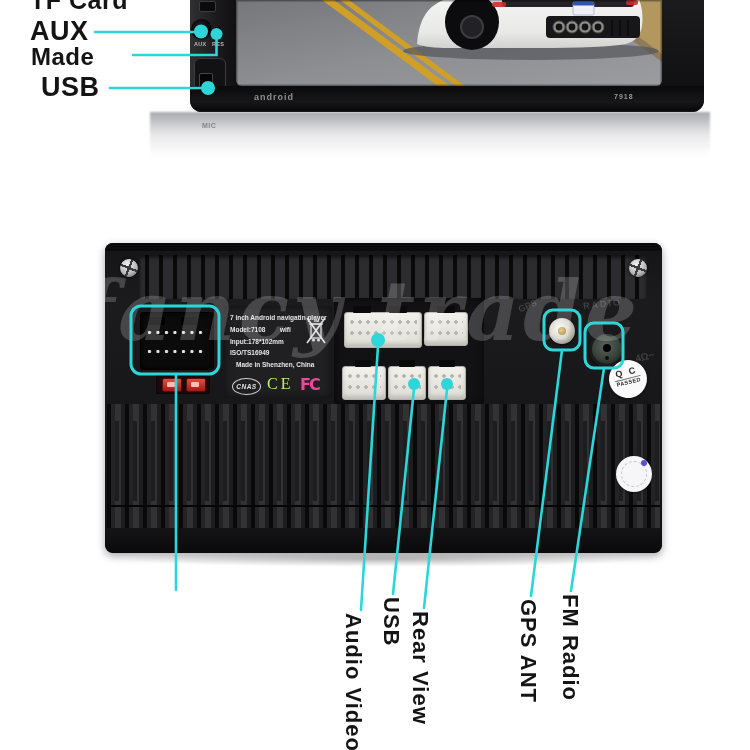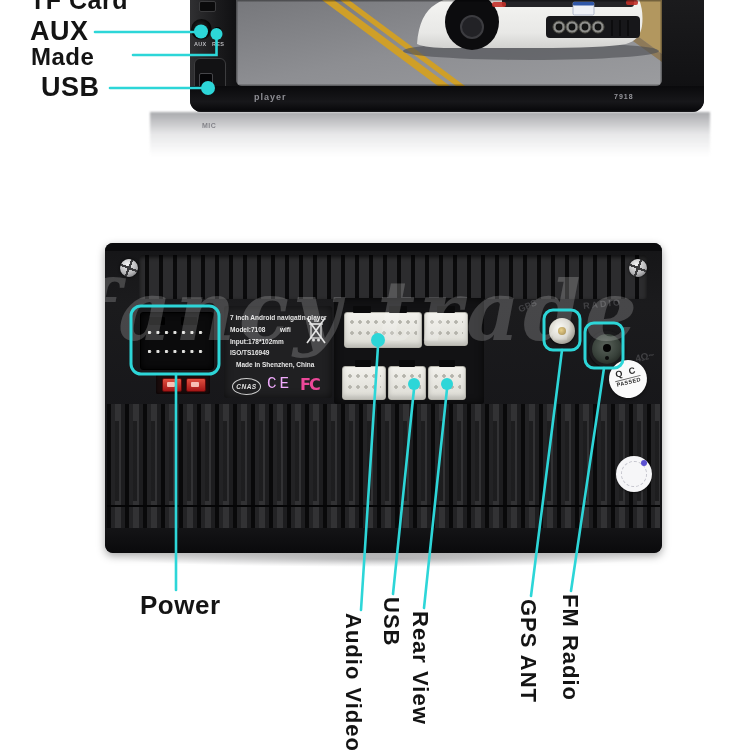--- a/index.html
+++ b/index.html
@@ -67,22 +67,22 @@
             background:rgba(255,215,205,.85);border-radius:1px;}
 
   
   #info-plate{position:absolute;left:119px;top:63px;width:108px;height:92px;background:#202022;
             border-radius:3px;box-shadow:inset 0 0 8px rgba(0,0,0,.6);}
   .plate-line{position:absolute;left:6px;color:#e6e6e6;font-size:6.5px;font-weight:700;white-space:nowrap;}
   #logo-row{position:absolute;left:6px;top:68px;width:98px;height:22px;}
   #cnas-logo{position:absolute;left:2px;top:4px;width:27px;height:15px;border:1px solid #d0d0d0;
             border-radius:50%;color:#e2e2e2;font-size:6.5px;font-style:italic;font-weight:700;
             text-align:center;line-height:15px;letter-spacing:.5px;}
-  #ce-logo{position:absolute;left:37px;top:1px;color:#f0abfc;font-size:16px;font-weight:400;
-            letter-spacing:3px;font-family:Liberation Mono, monospace;}
+  #ce-logo{position:absolute;left:37px;top:1px;color:#bef264;font-size:16px;font-weight:400;
+            letter-spacing:3px;font-family:Liberation Serif, serif;}
   #fcc-logo{position:absolute;left:70px;top:1px;color:#ec4899;font-size:16px;font-weight:700;
             letter-spacing:-2px;font-family:"DejaVu Sans",sans-serif;}
   #weee-icon{position:absolute;left:82px;top:10px;width:20px;height:30px;}
 
   
   .wconn{position:absolute;background:linear-gradient(180deg,#f2f1ec,#dddcd5);
          border:1px solid #b3b2aa;border-radius:3px;box-shadow:inset 0 -3px 4px rgba(0,0,0,.15);}
   .wconn .pins{position:absolute;left:4px;right:4px;top:6px;bottom:5px;
          background:radial-gradient(circle at 3px 3px,#b4b3ab 1.5px,transparent 2px);
          background-size:8px 11px;}
@@ -192,21 +192,21 @@
             <circle cx="349" cy="27" r="3.4"></circle>
               <circle cx="362" cy="27" r="3.4"></circle>
             </g>
           <path d="M376,20 v16 M384,20 v16 M392,20 v16" stroke="#000" stroke-width="1.5" opacity=".6"></path>
         </g>
         <rect width="426" height="86" fill="none" stroke="#000" stroke-opacity=".35" stroke-width="3"></rect>
       </svg>
     </div>
 
     <div id="front-bezel-bottom">
-      <div id="brand-text">player</div>
+      <div id="brand-text">android</div>
       <div id="model-text">7918</div>
     </div>
   </div>
 
   <div id="front-reflection"></div>
   <div id="mic-text">MIC</div>
 
   <div id="rear-unit">
     <div id="rear-top-bar"></div>
     <div id="rear-vents"></div>
@@ -325,20 +325,19 @@
       <circle cx="414" cy="384" r="6"></circle>
       <circle cx="447" cy="384" r="6"></circle>
     </g>
   </svg>
 
   <div class="callout-label lbl-layer" style="left:30px;top:-14px;font-size:25px;">TF Card</div>
   <div class="callout-label lbl-layer" style="left:30px;top:16px;font-size:27px;">AUX</div>
   <div class="callout-label lbl-layer" style="left:31px;top:43px;font-size:24px;">Made</div>
   <div class="callout-label lbl-layer" style="left:41px;top:72px;font-size:27px;">USB</div>
 
-  <div class="callout-label lbl-layer" style="left:140px;top:590px;width:74px;text-align:center;font-size:26px;">Power</div>
   <div class="vlabel lbl-layer" style="left:340px;top:613px;">Audio Video</div>
   <div class="vlabel lbl-layer" style="left:378px;top:597px;">USB</div>
   <div class="vlabel lbl-layer" style="left:407px;top:611px;">Rear View</div>
   <div class="vlabel lbl-layer" style="left:515px;top:599px;">GPS ANT</div>
   <div class="vlabel lbl-layer" style="left:557px;top:594px;">FM Radio</div>
 
 </div>
 
 </body></html>

